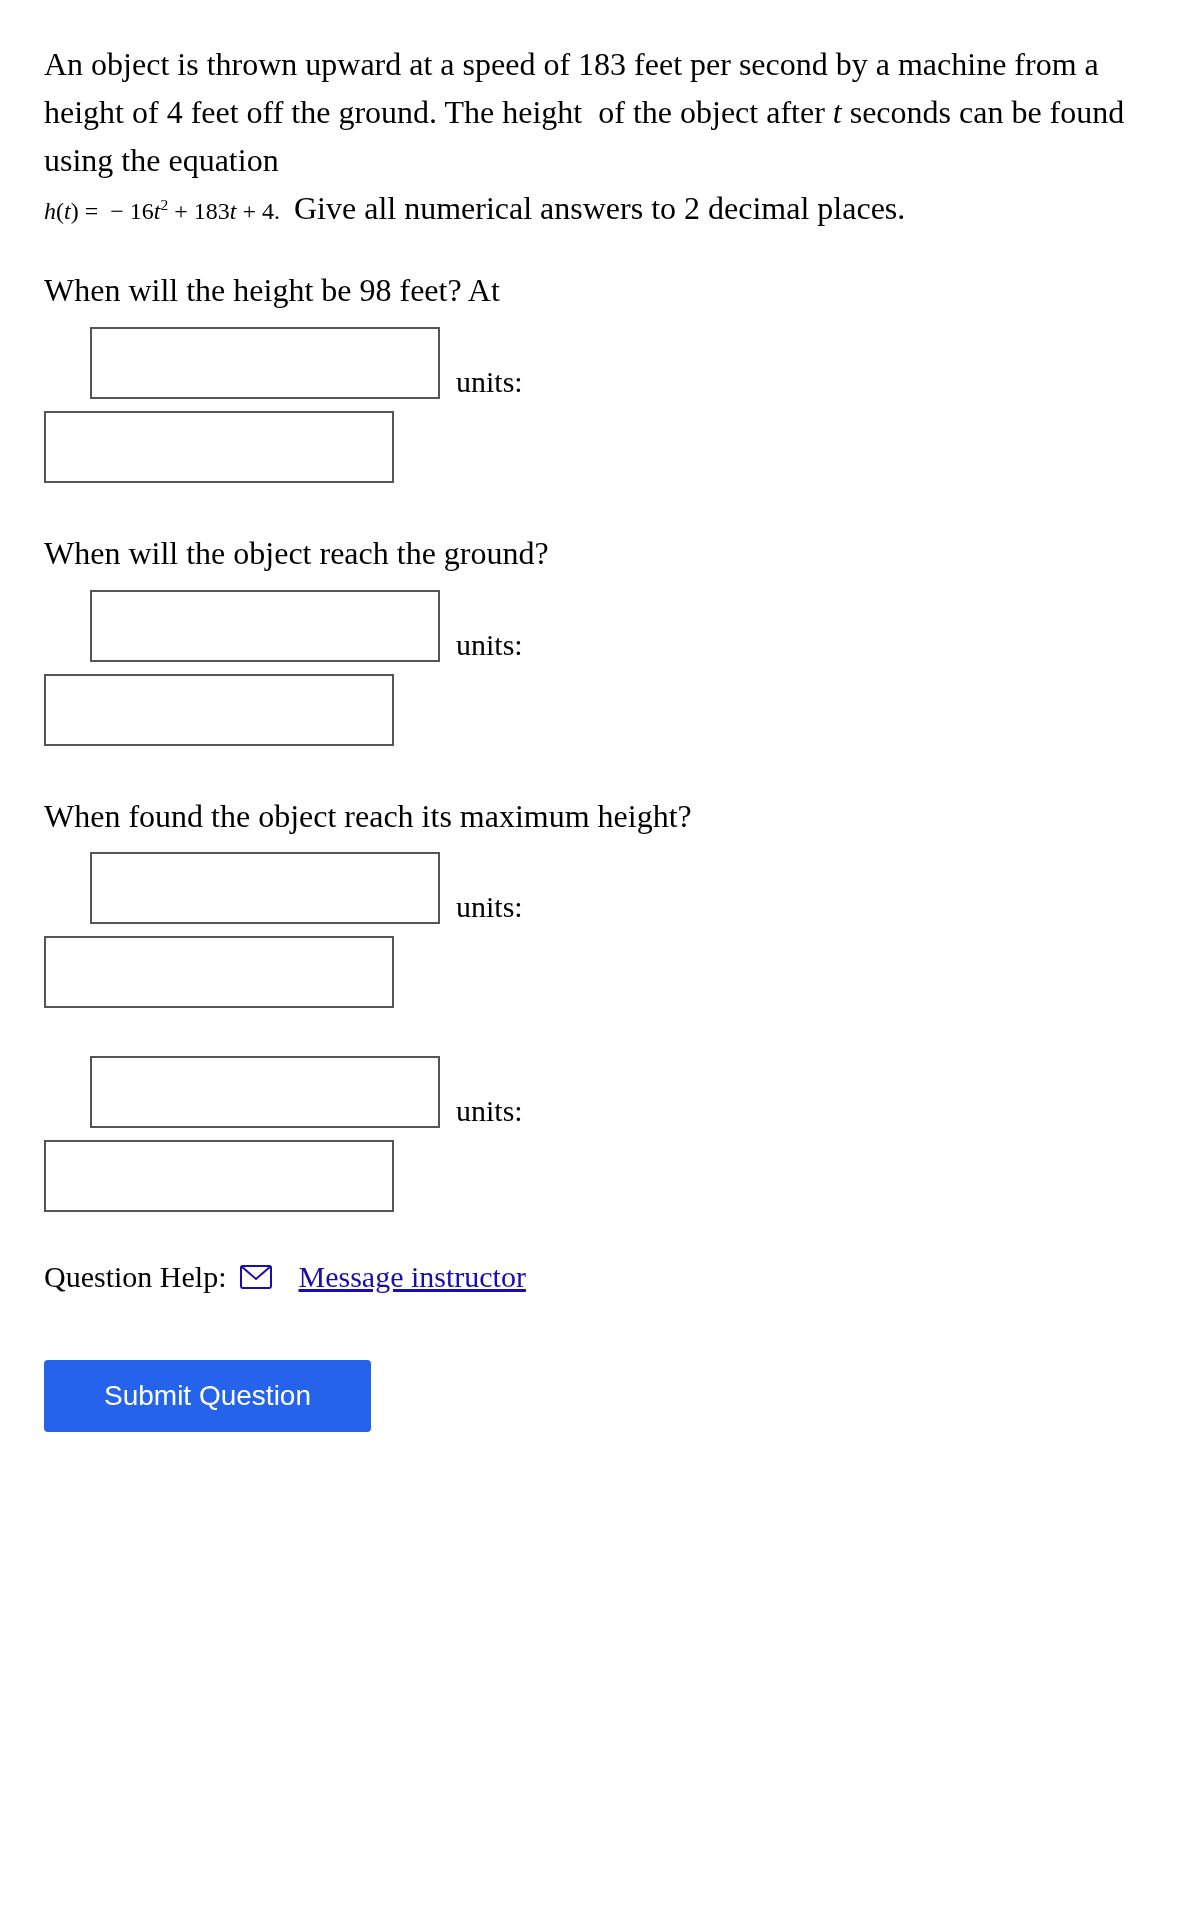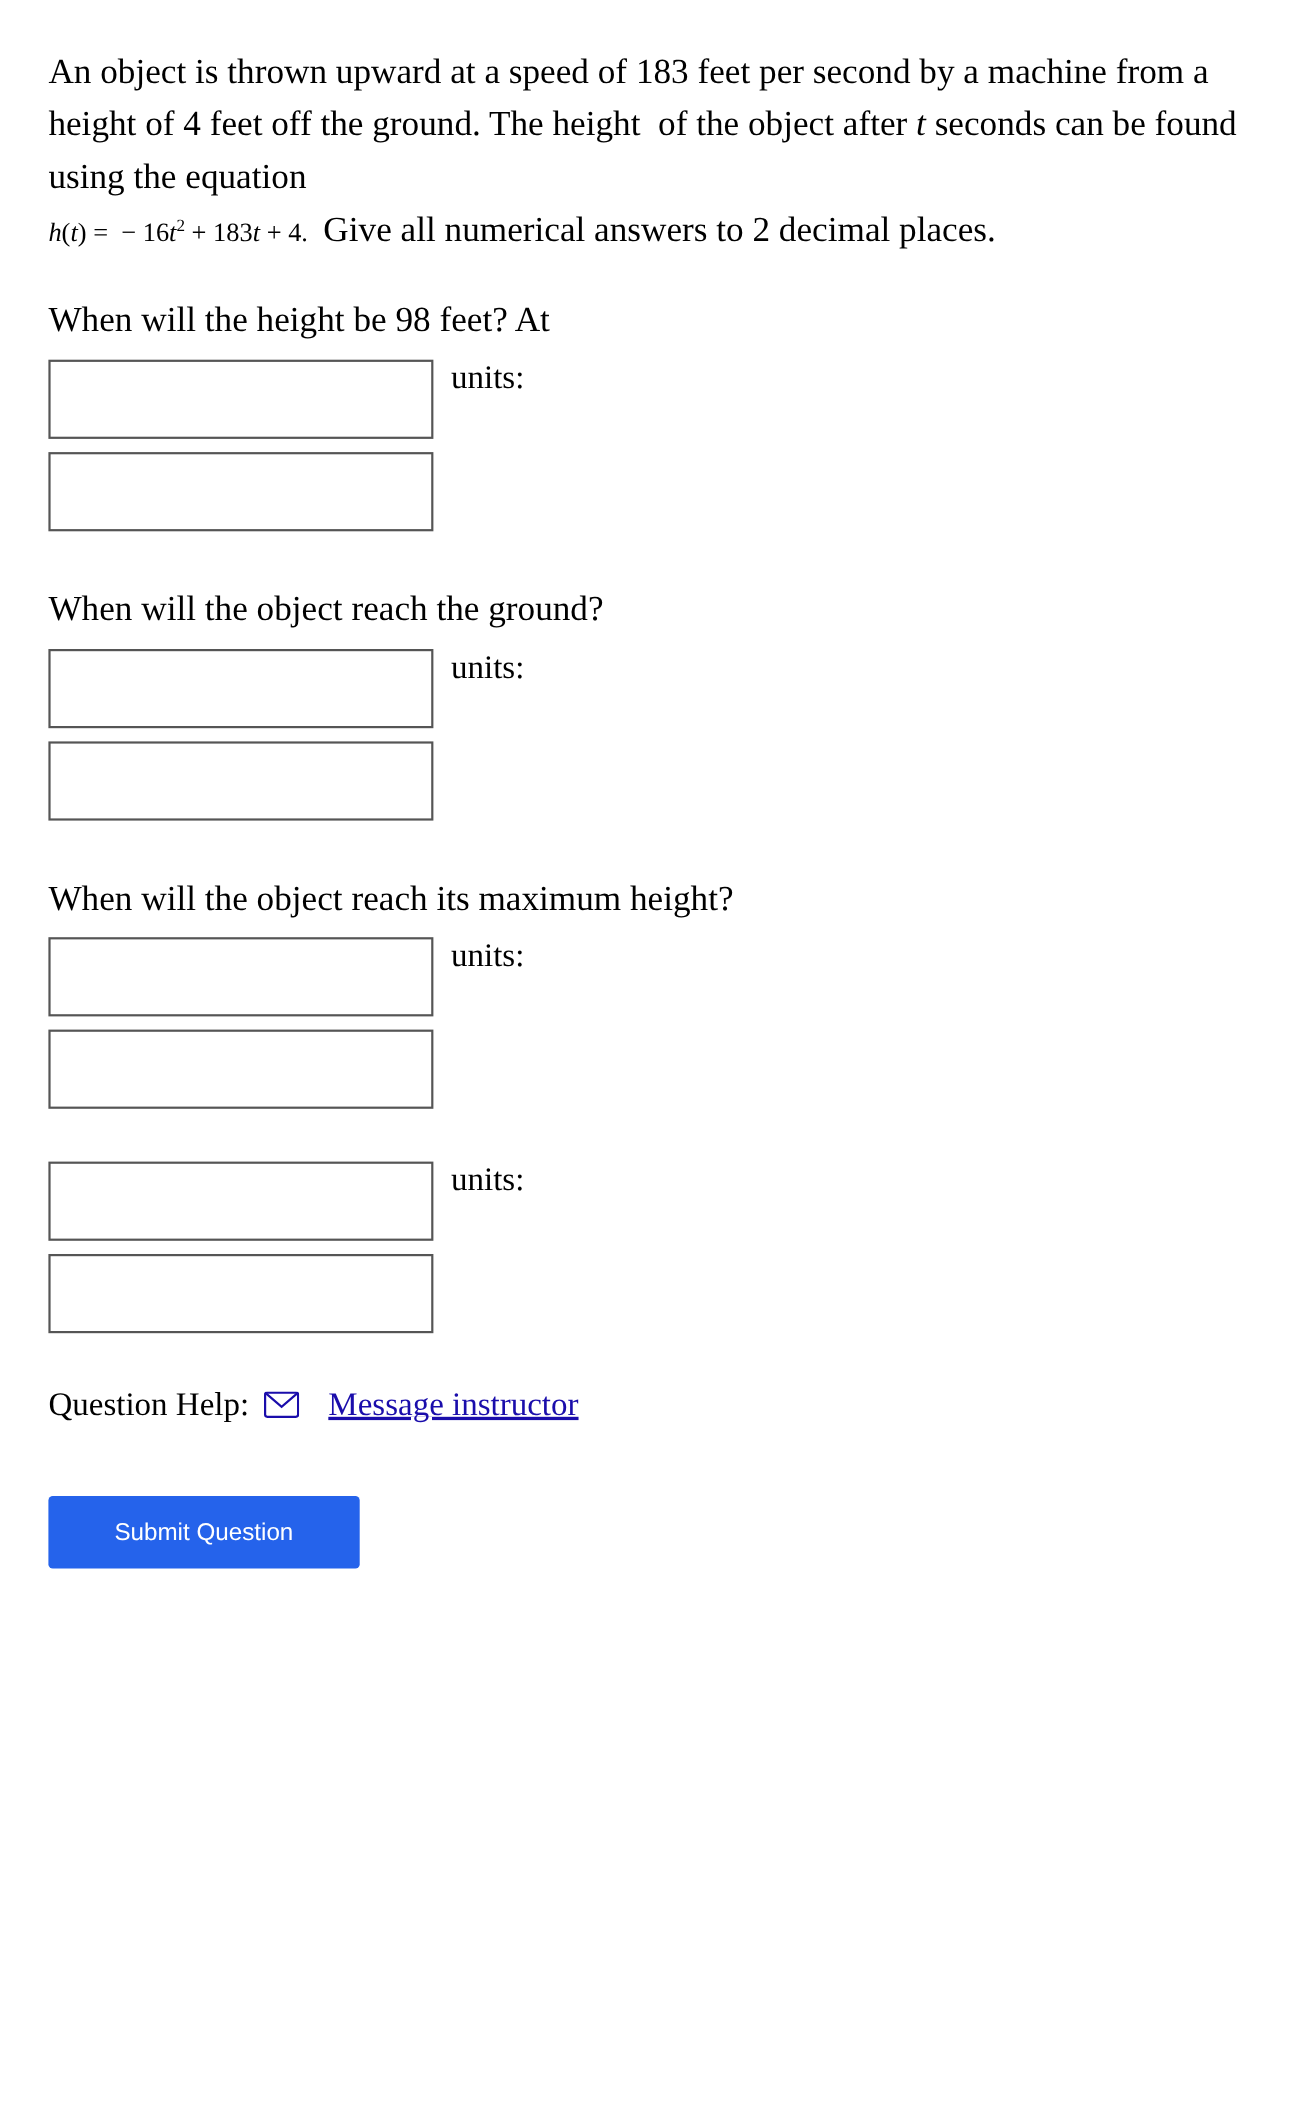--- a/index.html
+++ b/index.html
@@ -37,22 +37,23 @@
     }
 
     .question-label {
       font-size: 32px;
       margin-bottom: 14px;
       line-height: 1.4;
     }
 
     .input-row {
       display: flex;
-      align-items: flex-start;
+      align-items: flex-end;
       margin-bottom: 12px;
+      margin-left: 46px;
     }
 
     .answer-input {
       width: 350px;
       height: 72px;
       border: 2px solid #555555;
       background: #ffffff;
       font-size: 24px;
       padding: 8px 12px;
       outline: none;
@@ -99,21 +100,21 @@
       width: 32px;
       height: 24px;
       display: inline-block;
     }
 
     .submit-button {
       background-color: #2563eb;
       color: #ffffff;
       border: none;
       padding: 20px 60px;
-      font-size: 22px;
+      font-size: 28px;
       cursor: pointer;
       border-radius: 4px;
       margin-top: 10px;
     }
 
     sup {
       font-size: 0.65em;
       vertical-align: super;
     }
   </style>
@@ -145,21 +146,21 @@
   <div class="input-row">
     <input class="answer-input" type="text" style="">
     <span class="units-label">units:</span>
   </div>
   <div>
     <input class="second-input" type="text" style="">
   </div>
 </div>
 
 <div class="question-block">
-  <div class="question-label">When will the object reach its maximum height?</div>
+  <div class="question-label">When found the object reach its maximum height?</div>
   <div class="input-row">
     <input class="answer-input" type="text" style="">
     <span class="units-label">units:</span>
   </div>
   <div>
     <input class="second-input" type="text" style="">
   </div>
 </div>
 
 <div class="question-block">

